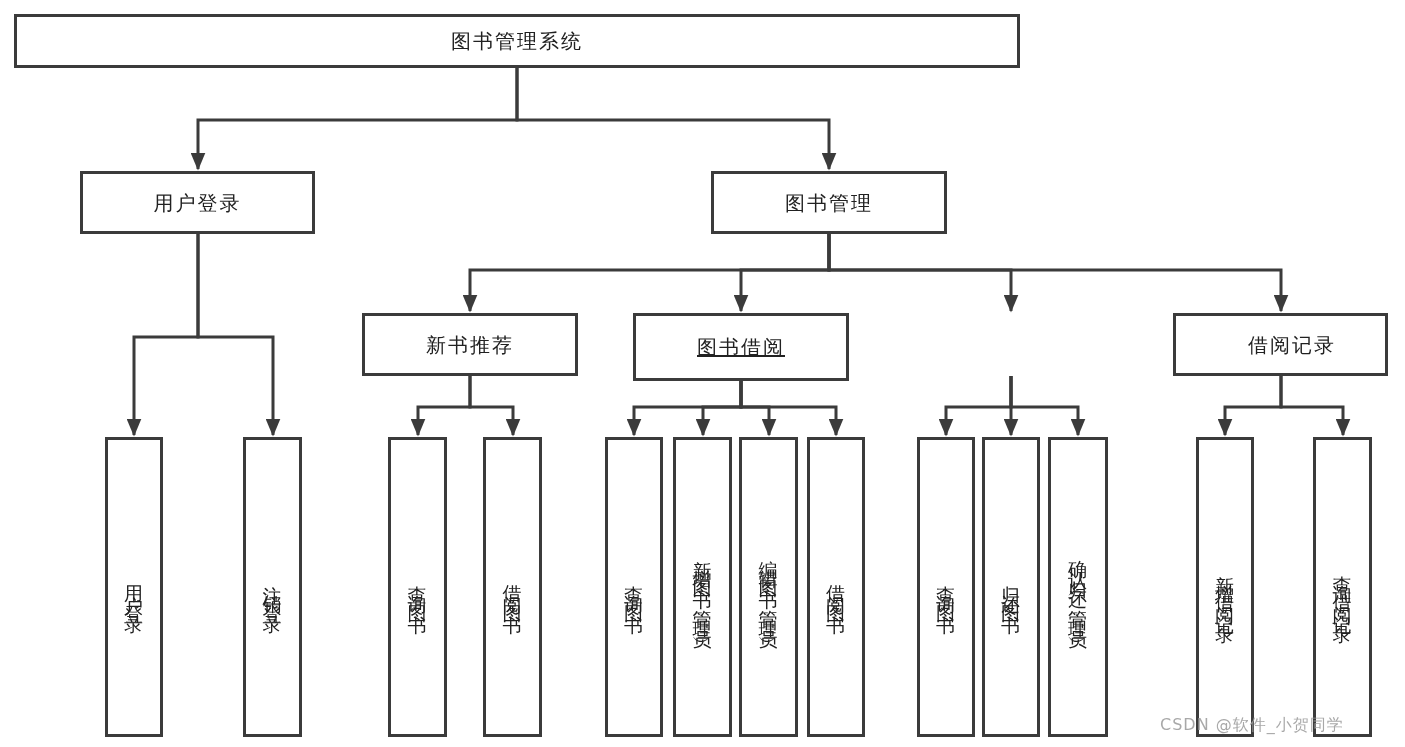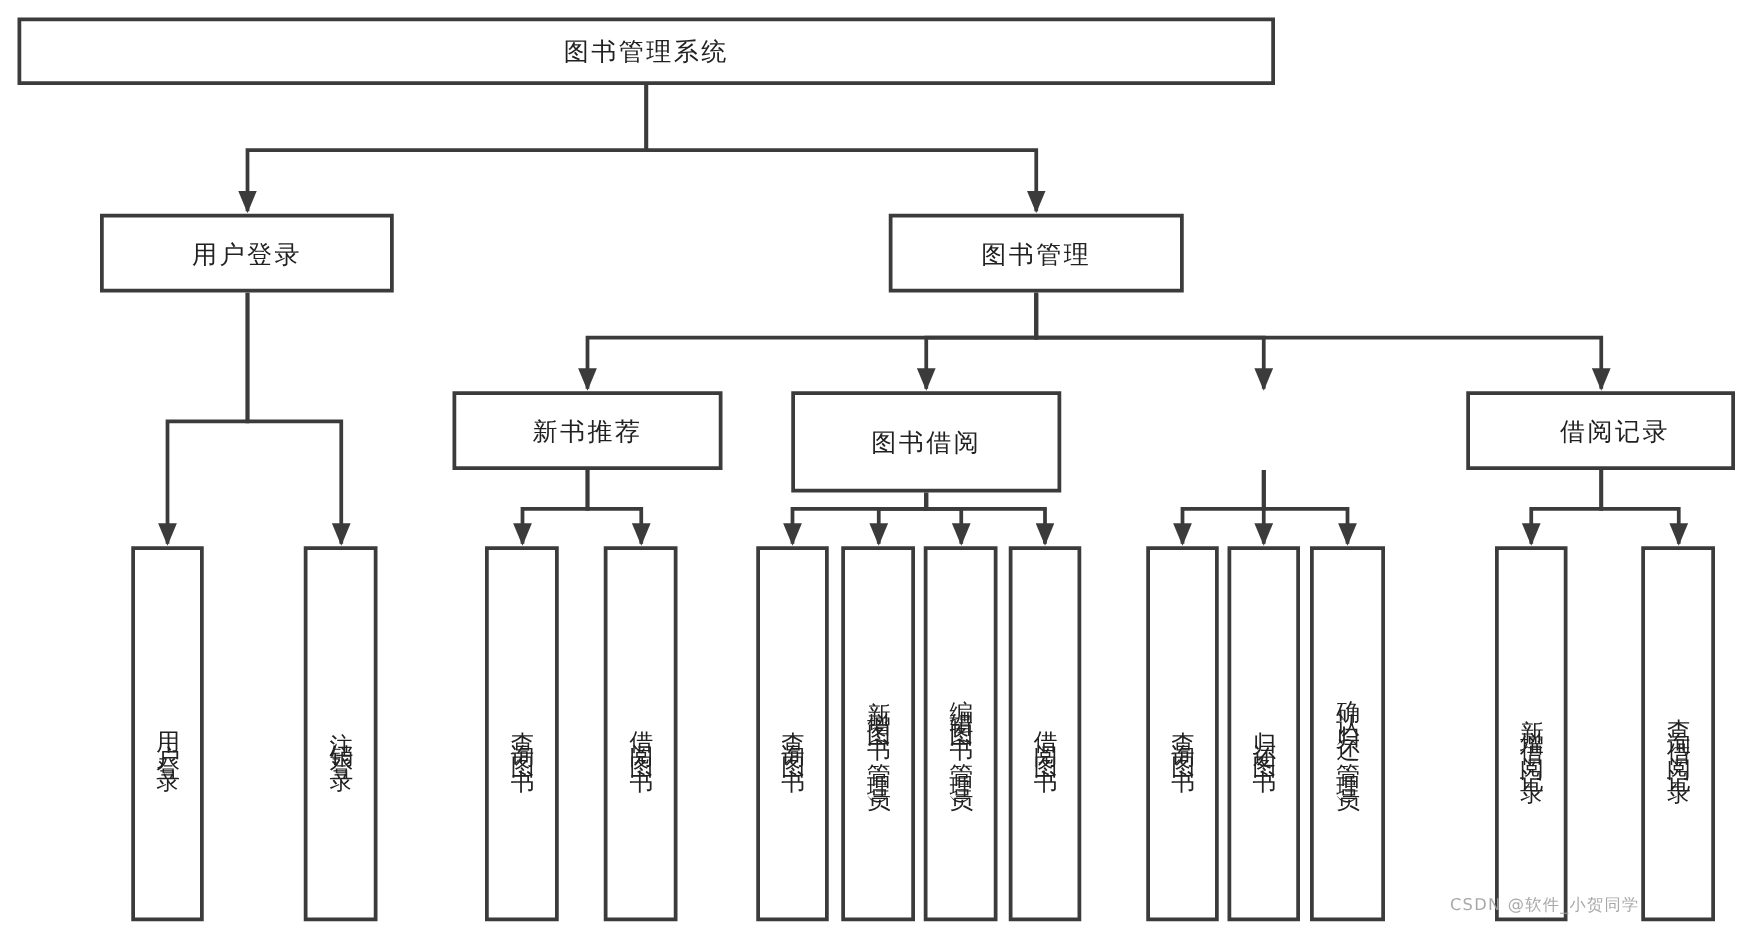--- a/index.html
+++ b/index.html
@@ -40,21 +40,21 @@
   .v-box {
     writing-mode: vertical-rl;
     text-orientation: mixed;
     font-size: 19px;
     letter-spacing: 10px;
     padding-top: 6px;
   }
   .watermark {
     position: absolute;
     z-index: 3;
-    font-size: 13px;
+    font-size: 16px;
     color: rgba(158, 158, 158, 0.9);
     letter-spacing: 1px;
     white-space: nowrap;
   }
 </style>
 </head>
 <body>
 
 <div class="canvas">
 
@@ -93,21 +93,21 @@
       <path d="M1281,376 V407 H1343 V435" marker-end="url(#arrow)"></path>
     </g>
   </svg>
 
   <div class="box h-box" style="left:14px; top:14px; width:1006px; height:54px;">图书管理系统</div>
 
   <div class="box h-box" style="left:80px; top:171px; width:235px; height:63px;">用户登录</div>
   <div class="box h-box" style="left:711px; top:171px; width:236px; height:63px;">图书管理</div>
 
   <div class="box h-box" style="left:362px; top:313px; width:216px; height:63px;">新书推荐</div>
-  <div class="box h-box" style="left:633px; top:313px; width:216px; height:81px;">图书借阅</div>
+  <div class="box h-box" style="left:633px; top:313px; width:216px; height:68px;text-decoration:underline;">图书借阅</div>
   <div class="box h-box" style="left:1173px; top:313px; width:215px; height:63px;padding-left:23px;">借阅记录</div>
 
   <div class="box v-box" style="left:105px; top:437px; width:58px; height:300px;">用户登录</div>
   <div class="box v-box" style="left:243px; top:437px; width:59px; height:300px;">注销登录</div>
 
   <div class="box v-box" style="left:388px; top:437px; width:59px; height:300px;">查询图书</div>
   <div class="box v-box" style="left:483px; top:437px; width:59px; height:300px;">借阅图书</div>
 
   <div class="box v-box" style="left:605px; top:437px; width:58px; height:300px;">查询图书</div>
   <div class="box v-box" style="left:673px; top:437px; width:59px; height:300px;">新增图书（管理员）</div>

